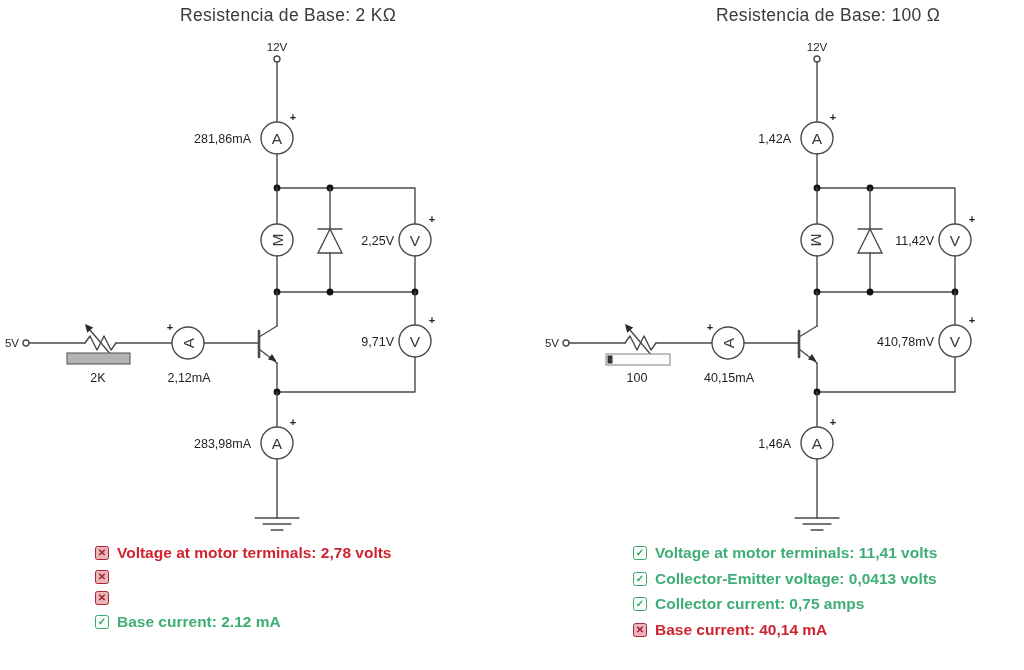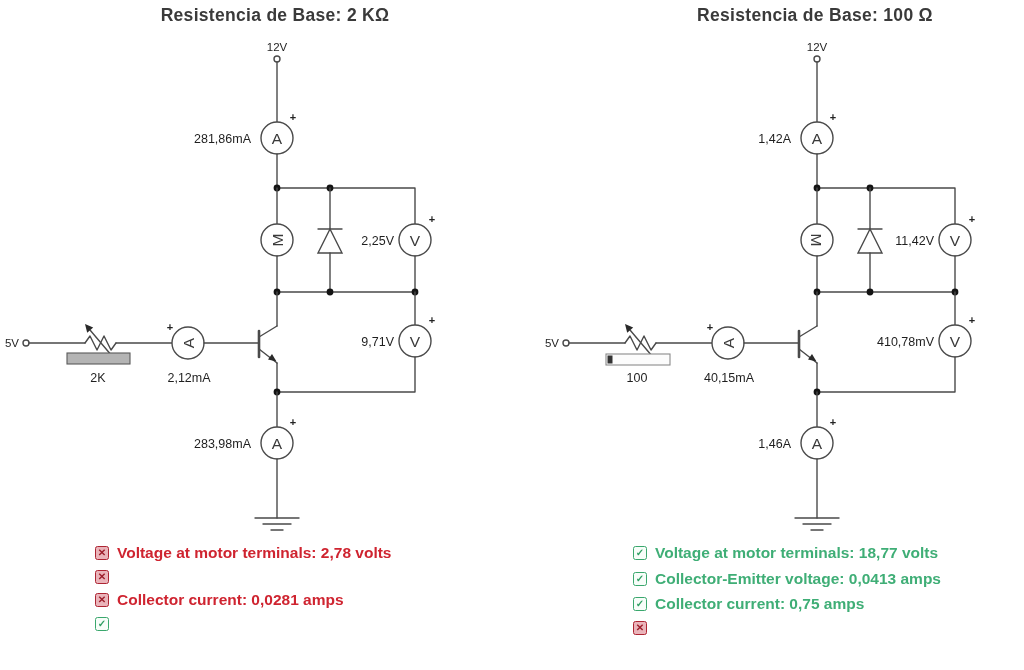--- a/index.html
+++ b/index.html
@@ -2,22 +2,22 @@
 <html><head>
 <meta charset="utf-8">
 <style>
   html,body{margin:0;padding:0;}
   body{
     width:1024px;height:670px;position:relative;overflow:hidden;
     background:#ffffff;font-family:"Liberation Sans",sans-serif;
   }
   .panel{position:absolute;top:0;width:550px;height:540px;}
   .panel-title{
-    position:absolute;top:5px;left:0;width:550px;text-align:center;
-    font-size:17.5px;font-weight:700;color:#3a3a3a;letter-spacing:.3px;
+    position:absolute;top:5px;left:13px;width:550px;text-align:center;
+    font-size:17.5px;font-weight:400;color:#3a3a3a;letter-spacing:.3px;
   }
   .circuit{position:absolute;top:0;left:0;}
   
   .wire{stroke:#4a4a4a;stroke-width:1.4;fill:none;stroke-linecap:round;stroke-linejoin:round;}
   .comp{stroke:#4a4a4a;stroke-width:1.4;fill:#ffffff;}
   .dot{fill:#141414;stroke:none;}
   .arrow{fill:#2a2a2a;stroke:none;}
   .lbl{font:12.5px "Liberation Sans",sans-serif;fill:#1f1f1f;}
   .sym{font:15.5px "Liberation Sans",sans-serif;fill:#3a3a3a;}
   .plus{font:700 11px "Liberation Sans",sans-serif;fill:#222;}
@@ -266,36 +266,37 @@
 <div class="results results-left">
   <div class="result-row fail">
     <span class="checkbox">✕</span>
     <span>Voltage at motor terminals: 2,78 volts</span>
   </div>
   <div class="result-row fail">
     <span class="checkbox">✕</span>
   </div>
   <div class="result-row fail">
     <span class="checkbox">✕</span>
-    <span>Collector current: 0,0281 amps</span>
   </div>
   <div class="result-row pass">
     <span class="checkbox">✓</span>
+    <span>Base current: 2.12 mA</span>
   </div>
 </div>
 
 <div class="results results-right">
   <div class="result-row pass">
     <span class="checkbox">✓</span>
-    <span>Voltage at motor terminals: 18,77 volts</span>
+    <span>Voltage at motor terminals: 11,41 volts</span>
   </div>
   <div class="result-row pass">
     <span class="checkbox">✓</span>
-    <span>Collector-Emitter voltage: 0,0413 amps</span>
+    <span>Collector-Emitter voltage: 0,0413 volts</span>
   </div>
   <div class="result-row pass">
     <span class="checkbox">✓</span>
     <span>Collector current: 0,75 amps</span>
   </div>
   <div class="result-row fail">
     <span class="checkbox">✕</span>
+    <span>Base current: 40,14 mA</span>
   </div>
 </div>
 
 </body></html>

